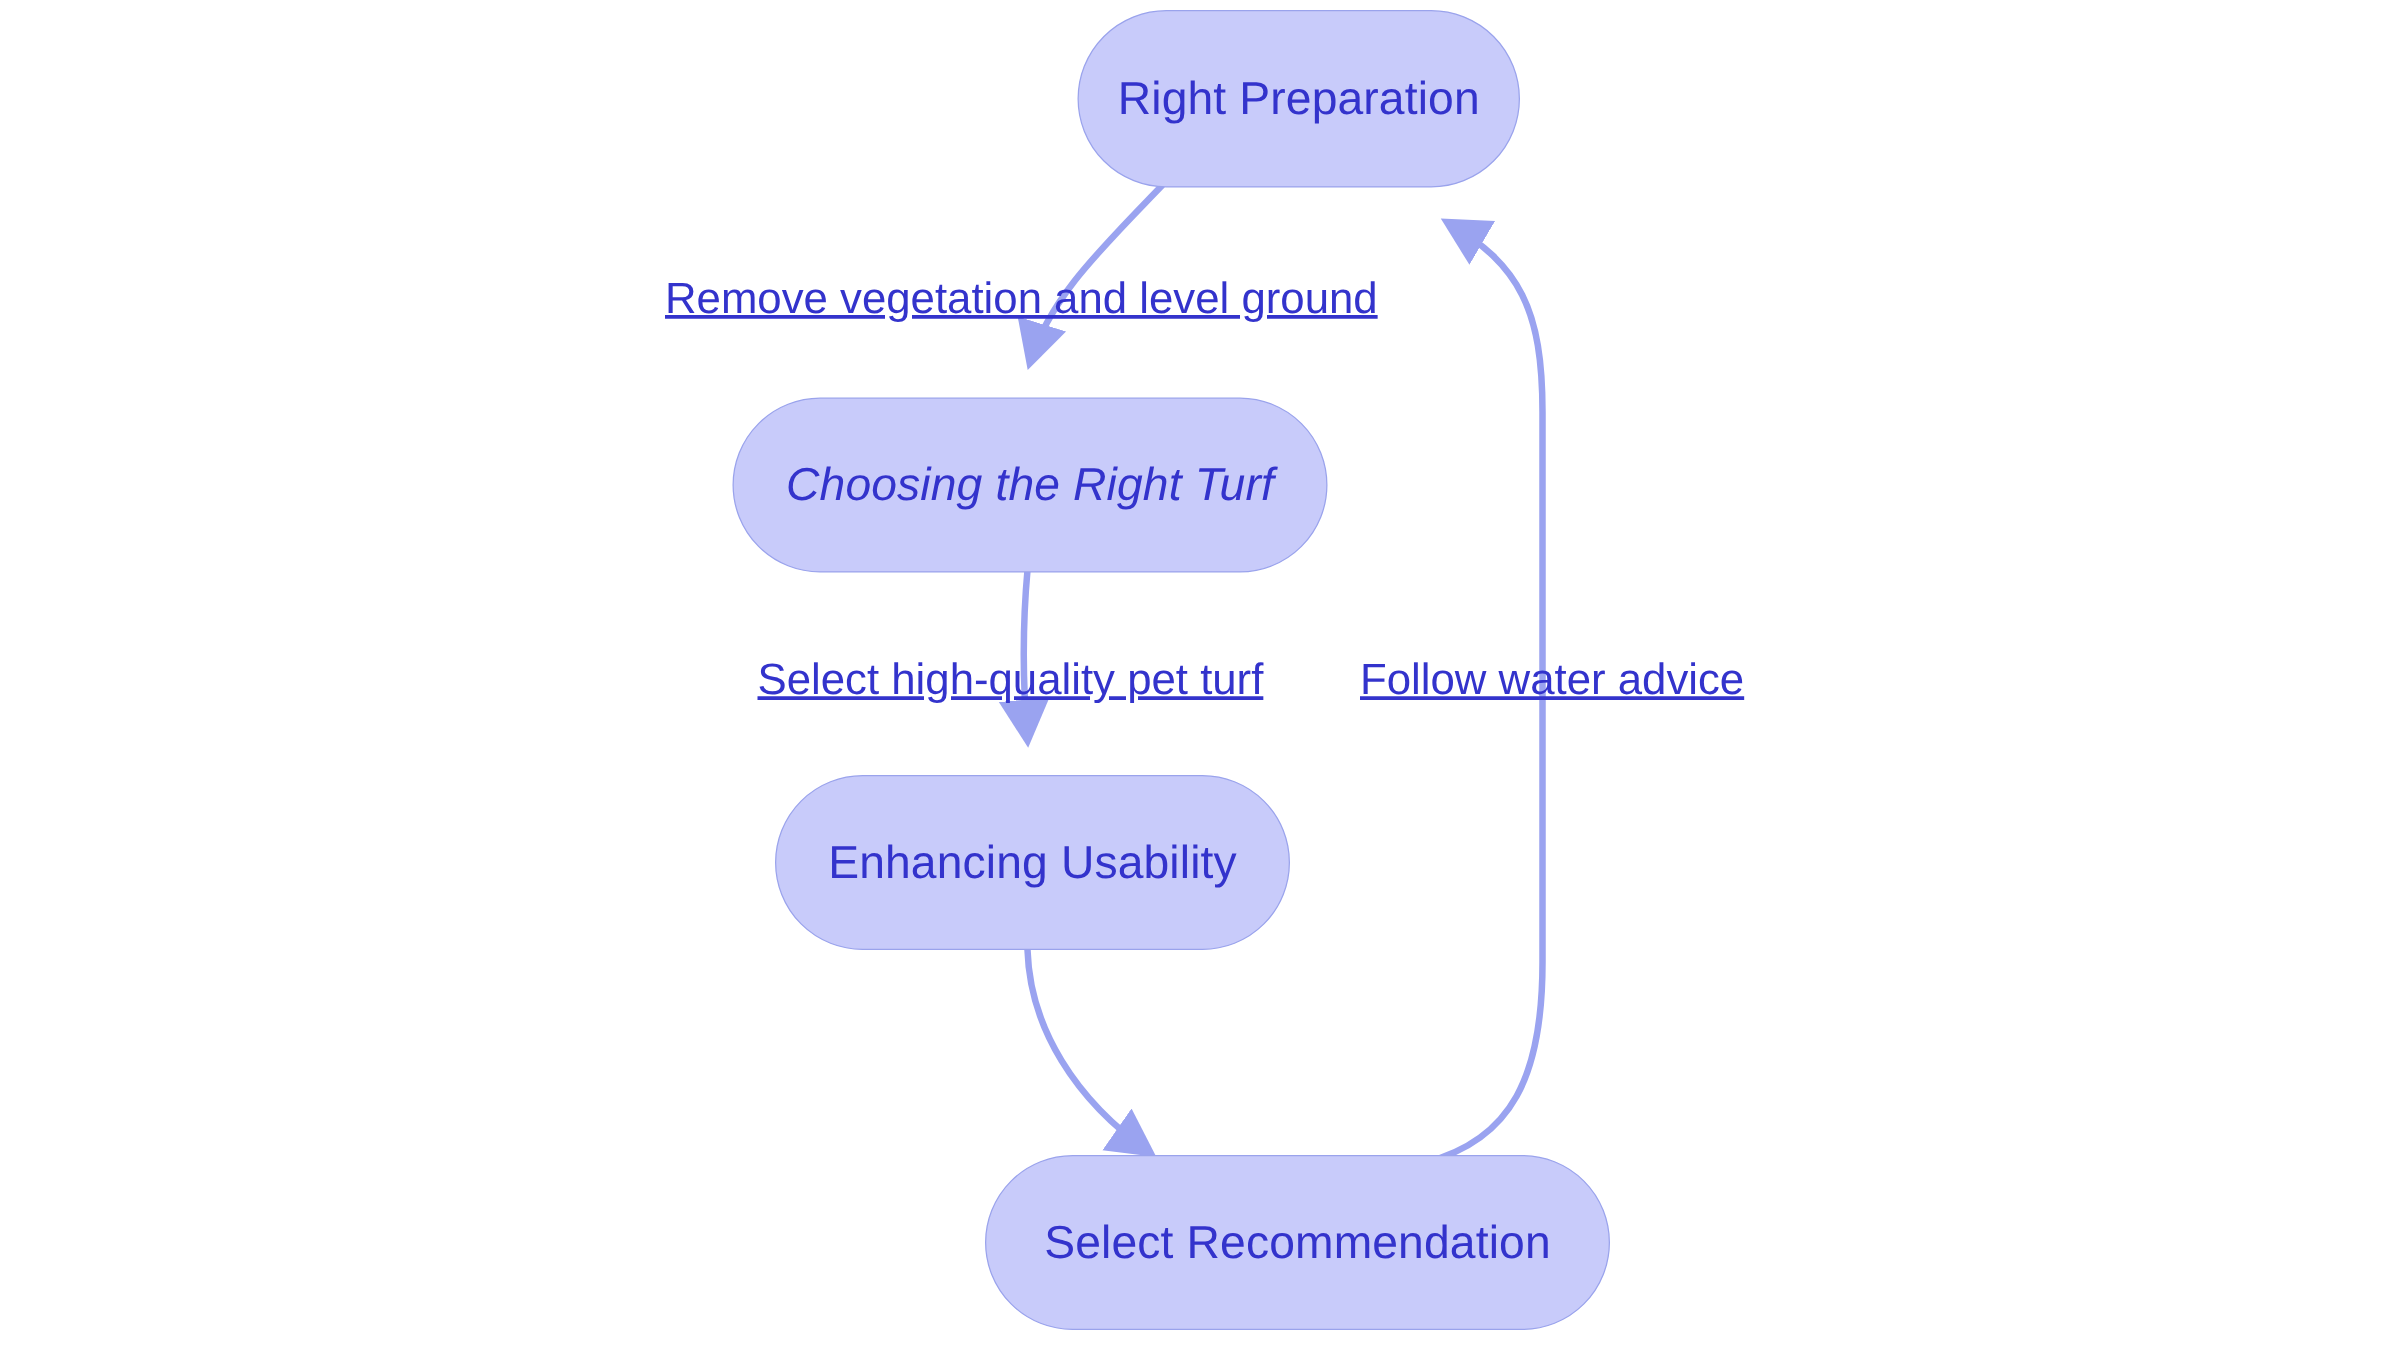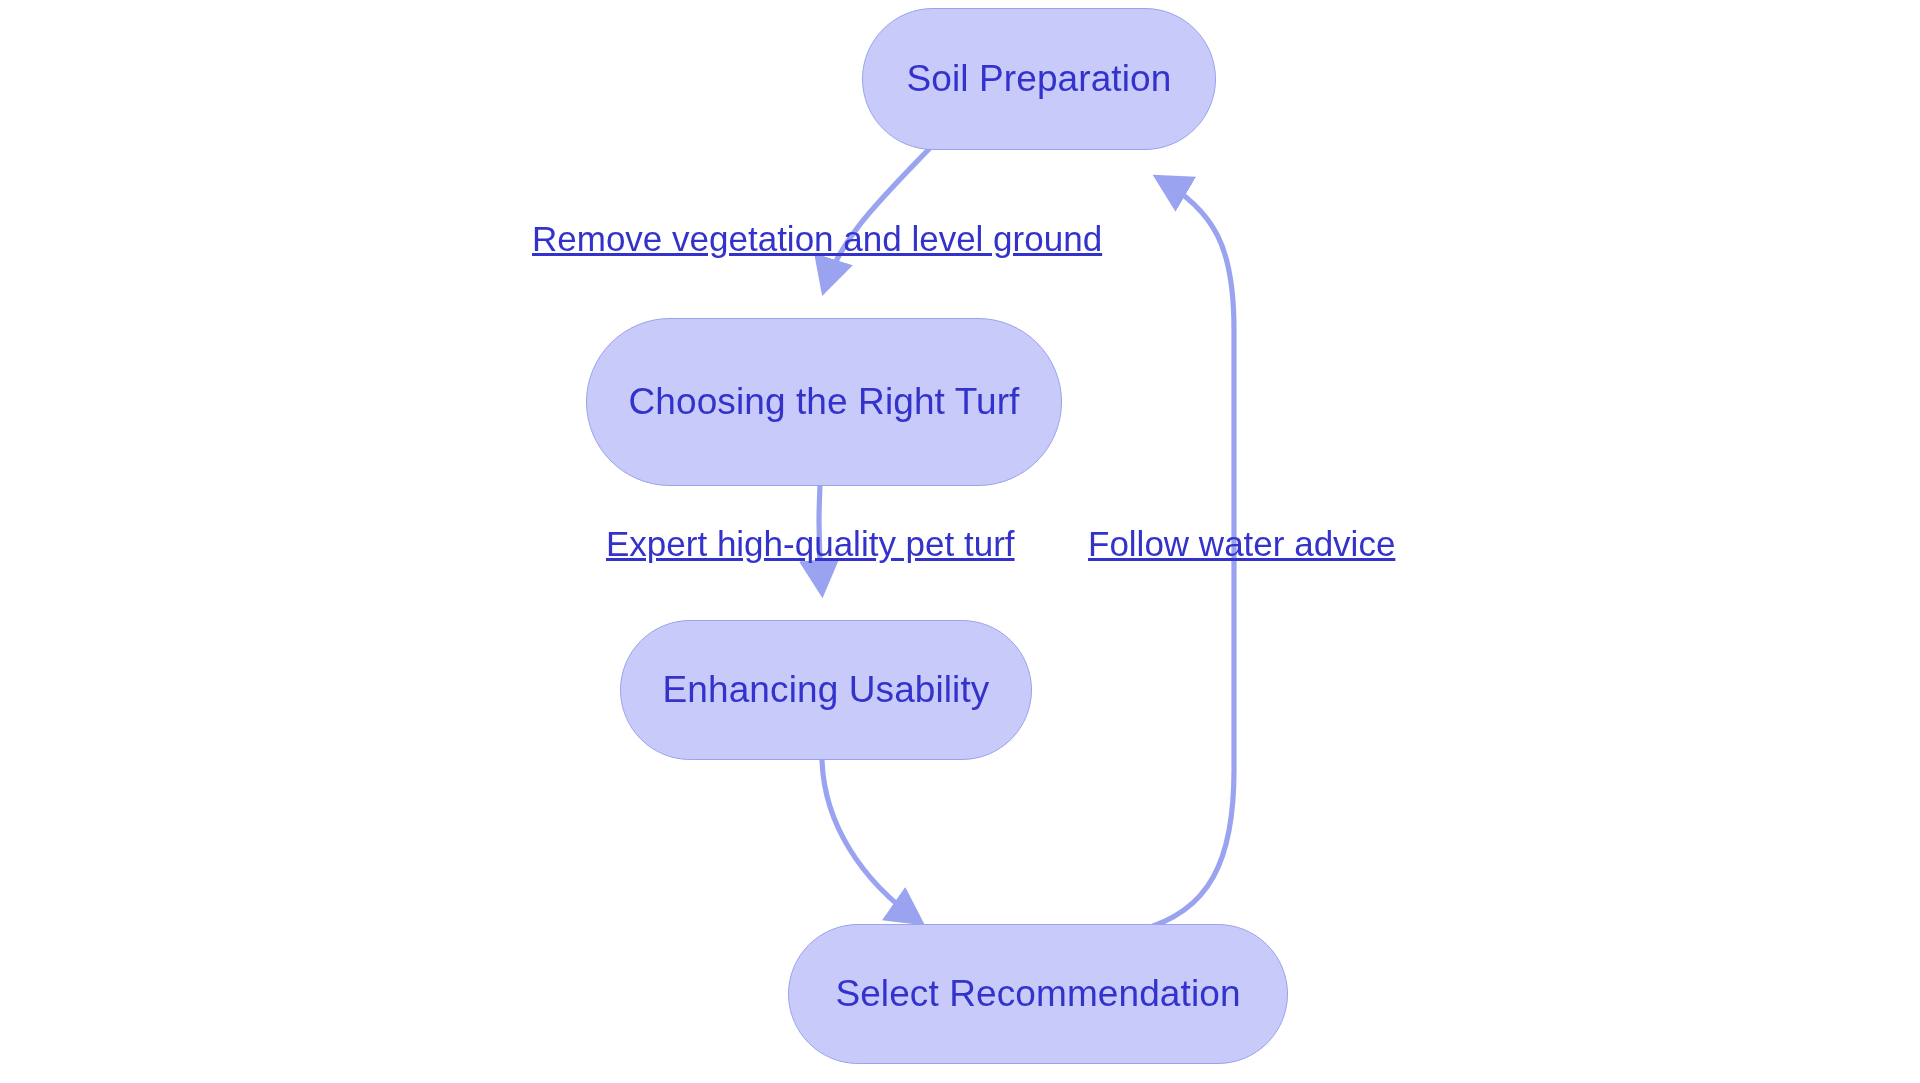--- a/index.html
+++ b/index.html
@@ -69,35 +69,35 @@
 
     <path d="M 822 456 C 818 500 818 545 822 592" fill="none" stroke="#9aa3f0" stroke-width="5.2" marker-end="url(#arrowhead)"></path>
 
     <path d="M 822 760 C 824 822 860 880 920 922" fill="none" stroke="#9aa3f0" stroke-width="5.2" marker-end="url(#arrowhead)"></path>
 
     <path d="M 1140 930 C 1210 912 1234 860 1234 770
              L 1234 330 C 1234 248 1216 212 1158 178" fill="none" stroke="#9aa3f0" stroke-width="5.2" marker-end="url(#arrowhead)"></path>
   </svg>
 
   <div class="node" style="left:862px; top:8px; width:354px; height:142px;">
-    <span>Soil Preparation</span>
+    <span>Right Preparation</span>
   </div>
 
-  <div class="node" style="left:586px; top:318px; width:476px; height:168px;">
+  <div class="node" style="left:586px; top:318px; width:476px; height:140px;font-style:italic;">
     <span>Choosing the Right Turf</span>
   </div>
 
   <div class="node" style="left:620px; top:620px; width:412px; height:140px;">
     <span>Enhancing Usability</span>
   </div>
 
   <div class="node" style="left:788px; top:924px; width:500px; height:140px;">
     <span>Select Recommendation</span>
   </div>
 
   <div class="edge-label" style="left:532px; top:220px;">Remove vegetation and level ground</div>
 
-  <div class="edge-label" style="left:606px; top:525px;">Expert high-quality pet turf</div>
+  <div class="edge-label" style="left:606px; top:525px;">Select high-quality pet turf</div>
 
 
   <div class="edge-label" style="left:1088px; top:525px;">Follow water advice</div>
 
 </div>
 
 </body></html>

